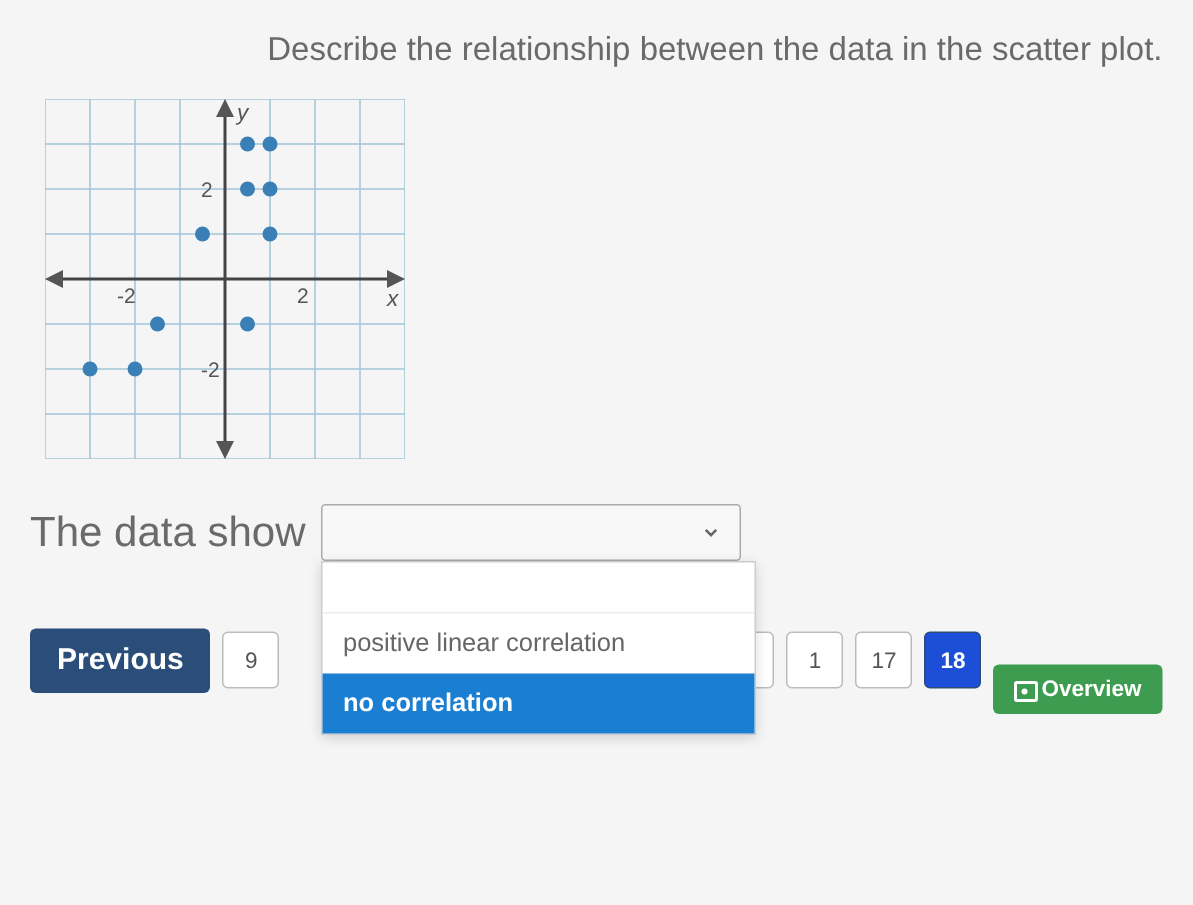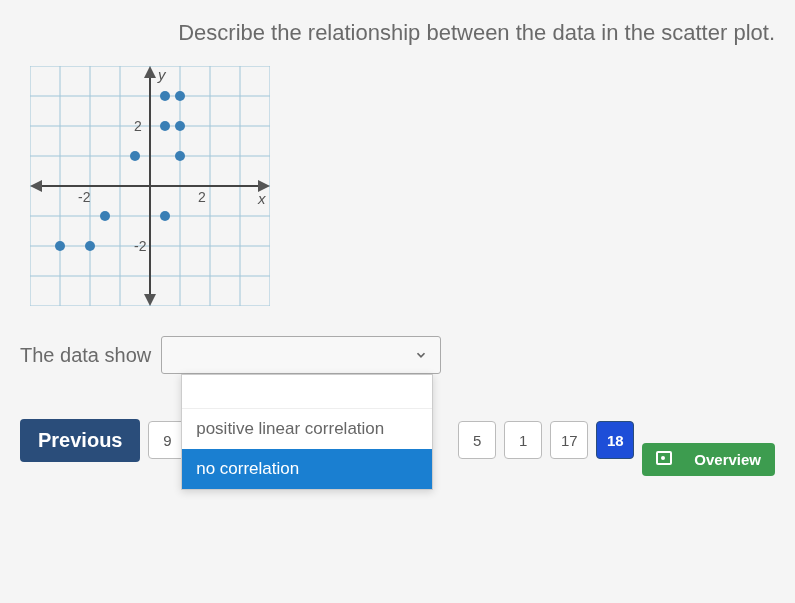--- a/index.html
+++ b/index.html
@@ -35,21 +35,21 @@
     }
     .answer-row {
       display: flex;
       align-items: center;
       gap: 10px;
       margin-bottom: 30px;
       position: relative;
     }
     .answer-label {
       color: #6a6a6a;
-      font-size: 20px;
+      font-size: 28px;
     }
     .select-box {
       position: relative;
       width: 280px;
     }
     .select-display {
       border: 1px solid #aaa;
       background: #f8f8f8;
       height: 38px;
       width: 100%;
@@ -61,40 +61,40 @@
       cursor: pointer;
     }
     .chevron {
       width: 14px;
       height: 14px;
     }
     .dropdown {
       position: absolute;
       top: 38px;
       left: 0;
-      width: 252px;
+      width: 290px;
       background: #fff;
       border: 1px solid #ccc;
       box-shadow: 0 2px 8px rgba(0,0,0,0.15);
       z-index: 100;
-      margin-left: 20px;
     }
     .dropdown-blank {
       height: 34px;
       border-bottom: 1px solid #eee;
     }
     .dropdown-option {
       padding: 10px 14px;
       color: #666;
       font-size: 17px;
       cursor: pointer;
     }
     .dropdown-option.highlighted {
       background: #1a7fd1;
       color: #fff;
+      font-weight: bold;
     }
     .nav-row {
       display: flex;
       align-items: center;
       gap: 8px;
       position: relative;
     }
     .btn-previous {
       background: #2a4d7a;
       color: #fff;
@@ -126,22 +126,22 @@
     }
     .btn-overview {
       background: #3d9c4f;
       color: #fff;
       border: none;
       border-radius: 4px;
       padding: 8px 14px;
       font-size: 15px;
       font-weight: bold;
       display: flex;
-      align-items: flex-start;
-      gap: 22px;
+      align-items: flex-end;
+      gap: 2px;
       cursor: pointer;
       margin-top: 39px;
     }
     .overview-icon {
       width: 16px;
       height: 14px;
       border: 2px solid #fff;
       border-radius: 2px;
       position: relative;
       display: inline-block;

